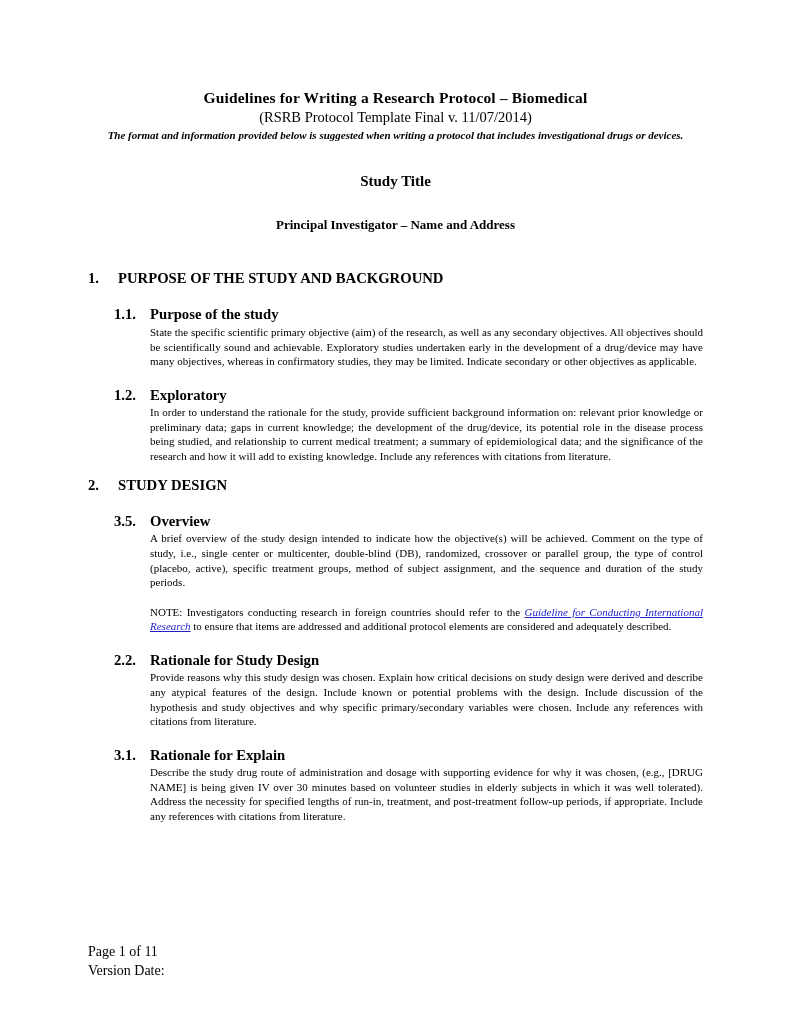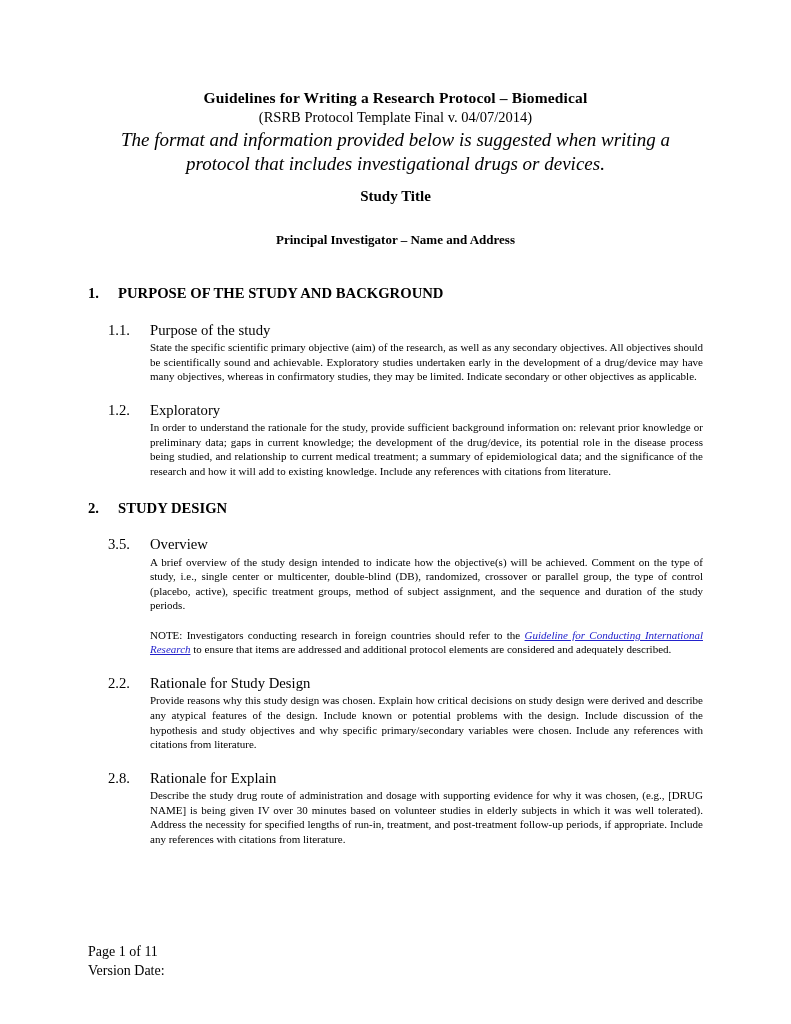--- a/index.html
+++ b/index.html
@@ -40,30 +40,31 @@
     line-height: 1.24;
     letter-spacing: 0.01em;
   }
   .doc-subtitle {
     font-size: 14.5px;
     font-weight: normal;
     line-height: 1.28;
     margin-top: 1px;
   }
   .doc-note {
-    font-size: 19px;
+    font-size: 11px;
     font-style: italic;
     line-height: 1.30;
     margin-top: 1px;
     padding: 0 4px;
+    font-weight: bold;
   }
   .study-title {
     font-size: 15px;
     font-weight: bold;
-    margin-top: 11px;
+    margin-top: 31px;
   }
   .pi-line {
     font-size: 13px;
     font-weight: bold;
     margin-top: 27px;
   }
 
   
   .sections {
     margin-top: 36px;
@@ -85,70 +86,70 @@
     left: 0;
     top: 0;
   }
   .sub {
     position: relative;
     padding-left: 62px;
     margin-bottom: 17px;
   }
   .sub .subnum {
     position: absolute;
-    left: 20px;
+    left: 26px;
     top: 0;
     font-size: 14.7px;
-    font-weight: normal;
+    font-weight: bold;
     line-height: 1.33;
   }
   .sub-title {
     font-size: 14.7px;
-    font-weight: normal;
+    font-weight: bold;
     line-height: 1.33;
   }
   .body-text {
     font-size: 11px;
     line-height: 1.325;
     text-align: justify;
     text-justify: inter-word;
     hyphens: none;
   }
   .body-text + .body-text {
     margin-top: 15px;
   }
   .doclink {
     color: #2222cc;
     font-style: italic;
     text-decoration: underline;
   }
 
   
-  .gap-sec { margin-bottom: 20px; }
+  .gap-sec { margin-bottom: 12px; }
 
   
   .footer {
     position: absolute;
     left: 88px;
     bottom: 44px;
     font-size: 14px;
     line-height: 1.32;
     margin-top: 35px;
   }
   .footer div { white-space: nowrap; }
 </style>
 </head>
 <body>
 
 <div class="page">
   <div class="sheet">
 
     <div class="header">
       <div class="doc-title">Guidelines for Writing a Research Protocol – Biomedical</div>
-      <div class="doc-subtitle">(RSRB Protocol Template Final v. 04/07/2014)</div>
+      <div class="doc-subtitle">(RSRB Protocol Template Final v. 11/07/2014)</div>
       <div class="doc-note">The format and information provided below is suggested when writing a protocol that includes investigational drugs or devices.</div>
       <div class="study-title">Study Title</div>
       <div class="pi-line">Principal Investigator – Name and Address</div>
     </div>
 
     <div class="sections">
 
       <div class="sec">
         <div class="sec-head">
           <span class="num">1.</span>
@@ -183,21 +184,21 @@
           </div>
         </div>
 
         <div class="sub">
           <span class="subnum">2.2.</span>
           <div class="sub-title">Rationale for Study Design</div>
           <div class="body-text">Provide reasons why this study design was chosen.  Explain how critical decisions on study design were derived and describe any atypical features of the design.  Include known or potential problems with the design.  Include discussion of the hypothesis and study objectives and why specific primary/secondary variables were chosen. Include any references with citations from literature.</div>
         </div>
 
         <div class="sub">
-          <span class="subnum">2.8.</span>
+          <span class="subnum">3.1.</span>
           <div class="sub-title">Rationale for Explain</div>
           <div class="body-text">Describe the study drug route of administration and dosage with supporting evidence for why it was chosen, (e.g., [DRUG NAME] is being given IV over 30 minutes based on volunteer studies in elderly subjects in which it was well tolerated).  Address the necessity for specified lengths of run-in, treatment, and post-treatment follow-up periods, if appropriate. Include any references with citations from literature.</div>
         </div>
       </div>
 
     </div>
   </div>
 
   <div class="footer">
     <div>Page 1 of 11</div>

